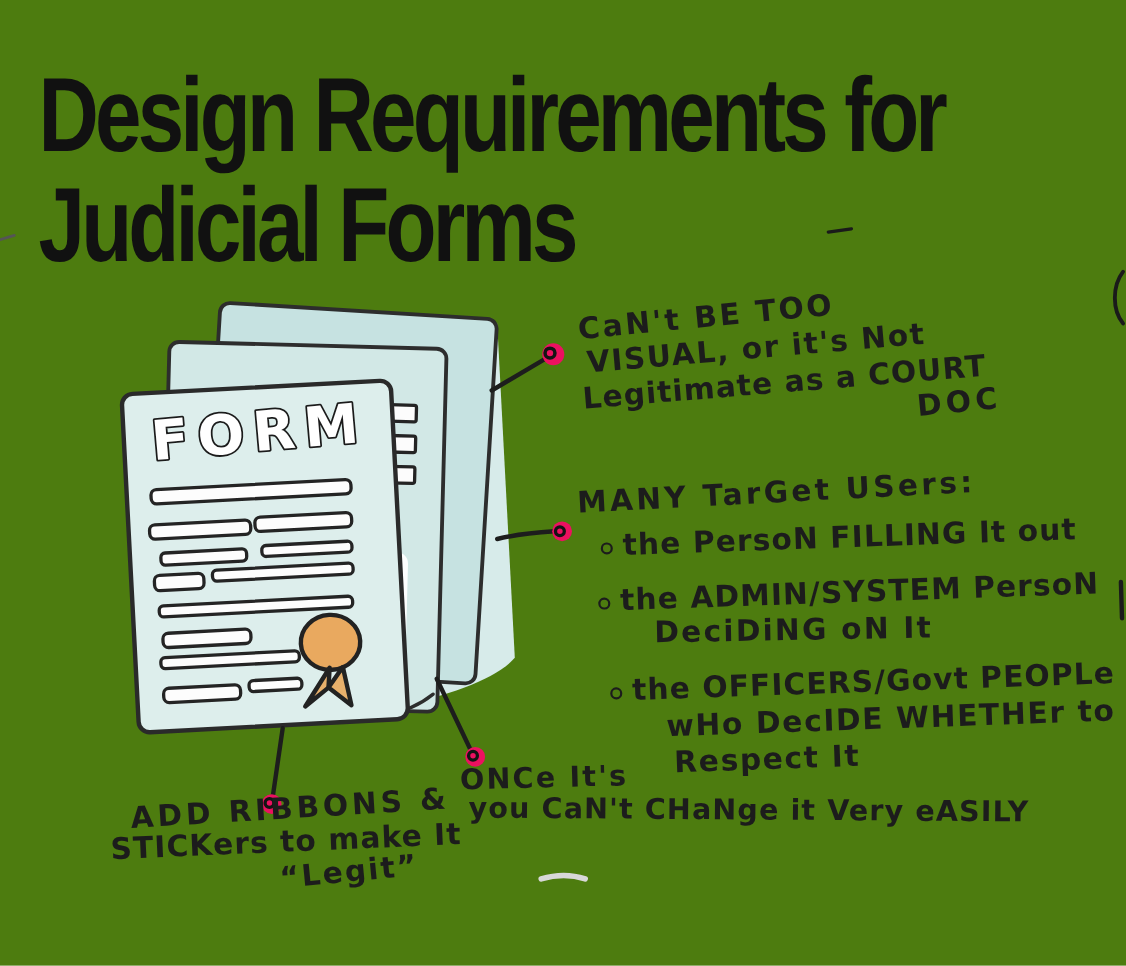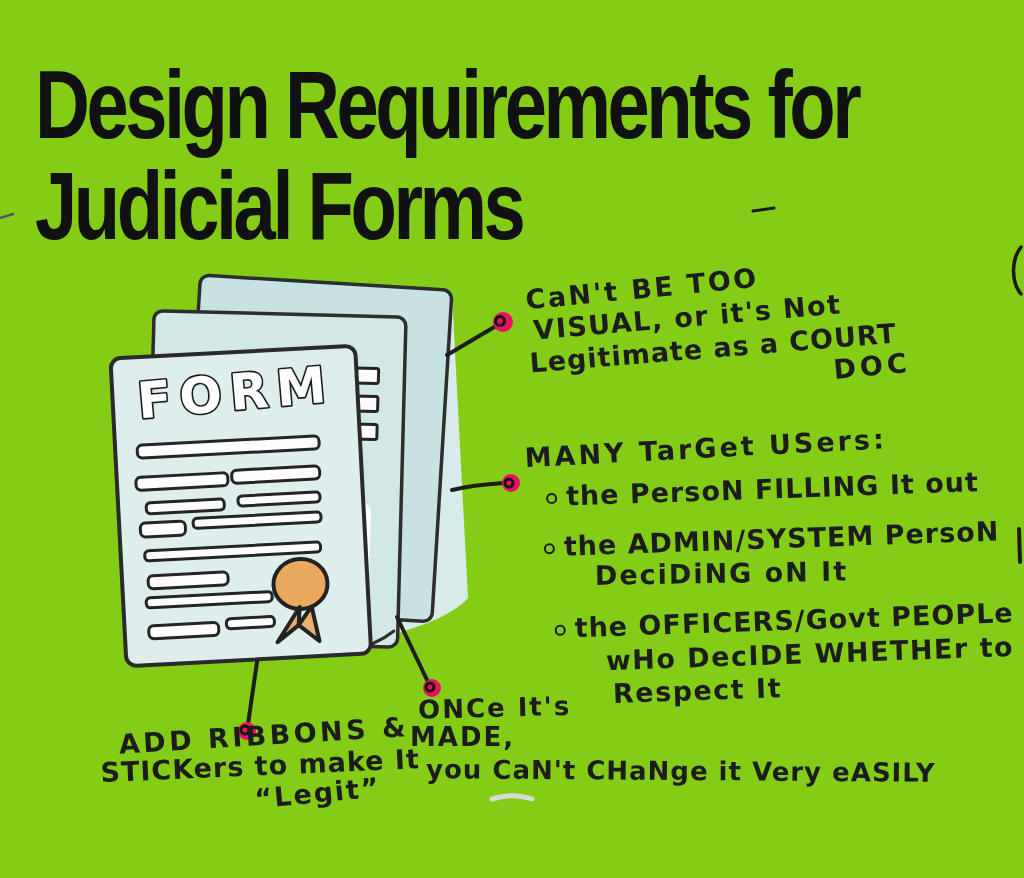--- a/index.html
+++ b/index.html
@@ -1,16 +1,16 @@
 <!DOCTYPE html>
 <html><head>
 <meta charset="utf-8">
 <style>
   html,body{margin:0;padding:0;background:#ffffff;}
-  .stage{position:relative;width:1024px;height:878px;background:#84cc16;overflow:hidden;
+  .stage{position:relative;width:1024px;height:878px;background:#4d7c0f;overflow:hidden;
          font-family:"DejaVu Sans",sans-serif;color:#1e1e1e;}
   
   .title{position:absolute;left:35px;top:55px;
          font-family:"Liberation Sans",sans-serif;font-weight:bold;
          font-size:76px;line-height:80px;letter-spacing:-3.5px;color:#111;
          transform:scaleY(1.26);transform-origin:left top;white-space:nowrap;}
   
   .illus{position:absolute;left:0;top:0;width:1024px;height:878px;}
   
   .anno{position:absolute;font-weight:bold;color:#1c1c1c;transform-origin:left top;}
@@ -136,21 +136,20 @@
     <div class="row b3">
       <span class="bullet"></span>
       <span>the OFFICERS/Govt PEOPLe</span>
     </div>
     <div class="b3b">wHo DecIDE WHETHEr to</div>
     <div class="b3c">Respect It</div>
   </div>
 
   <div class="anno a3">
     <div class="l1">ONCe It's</div>
-    <div class="l2">MADE,</div>
     <div class="l3">you CaN't CHaNge it Very eASILY</div>
   </div>
 
   <div class="anno a4">
     <div class="l1">ADD RIBBONS &amp;</div>
     <div class="l2">STICKers to make It</div>
     <div class="l3">“Legit”</div>
   </div>
 
 </div>

